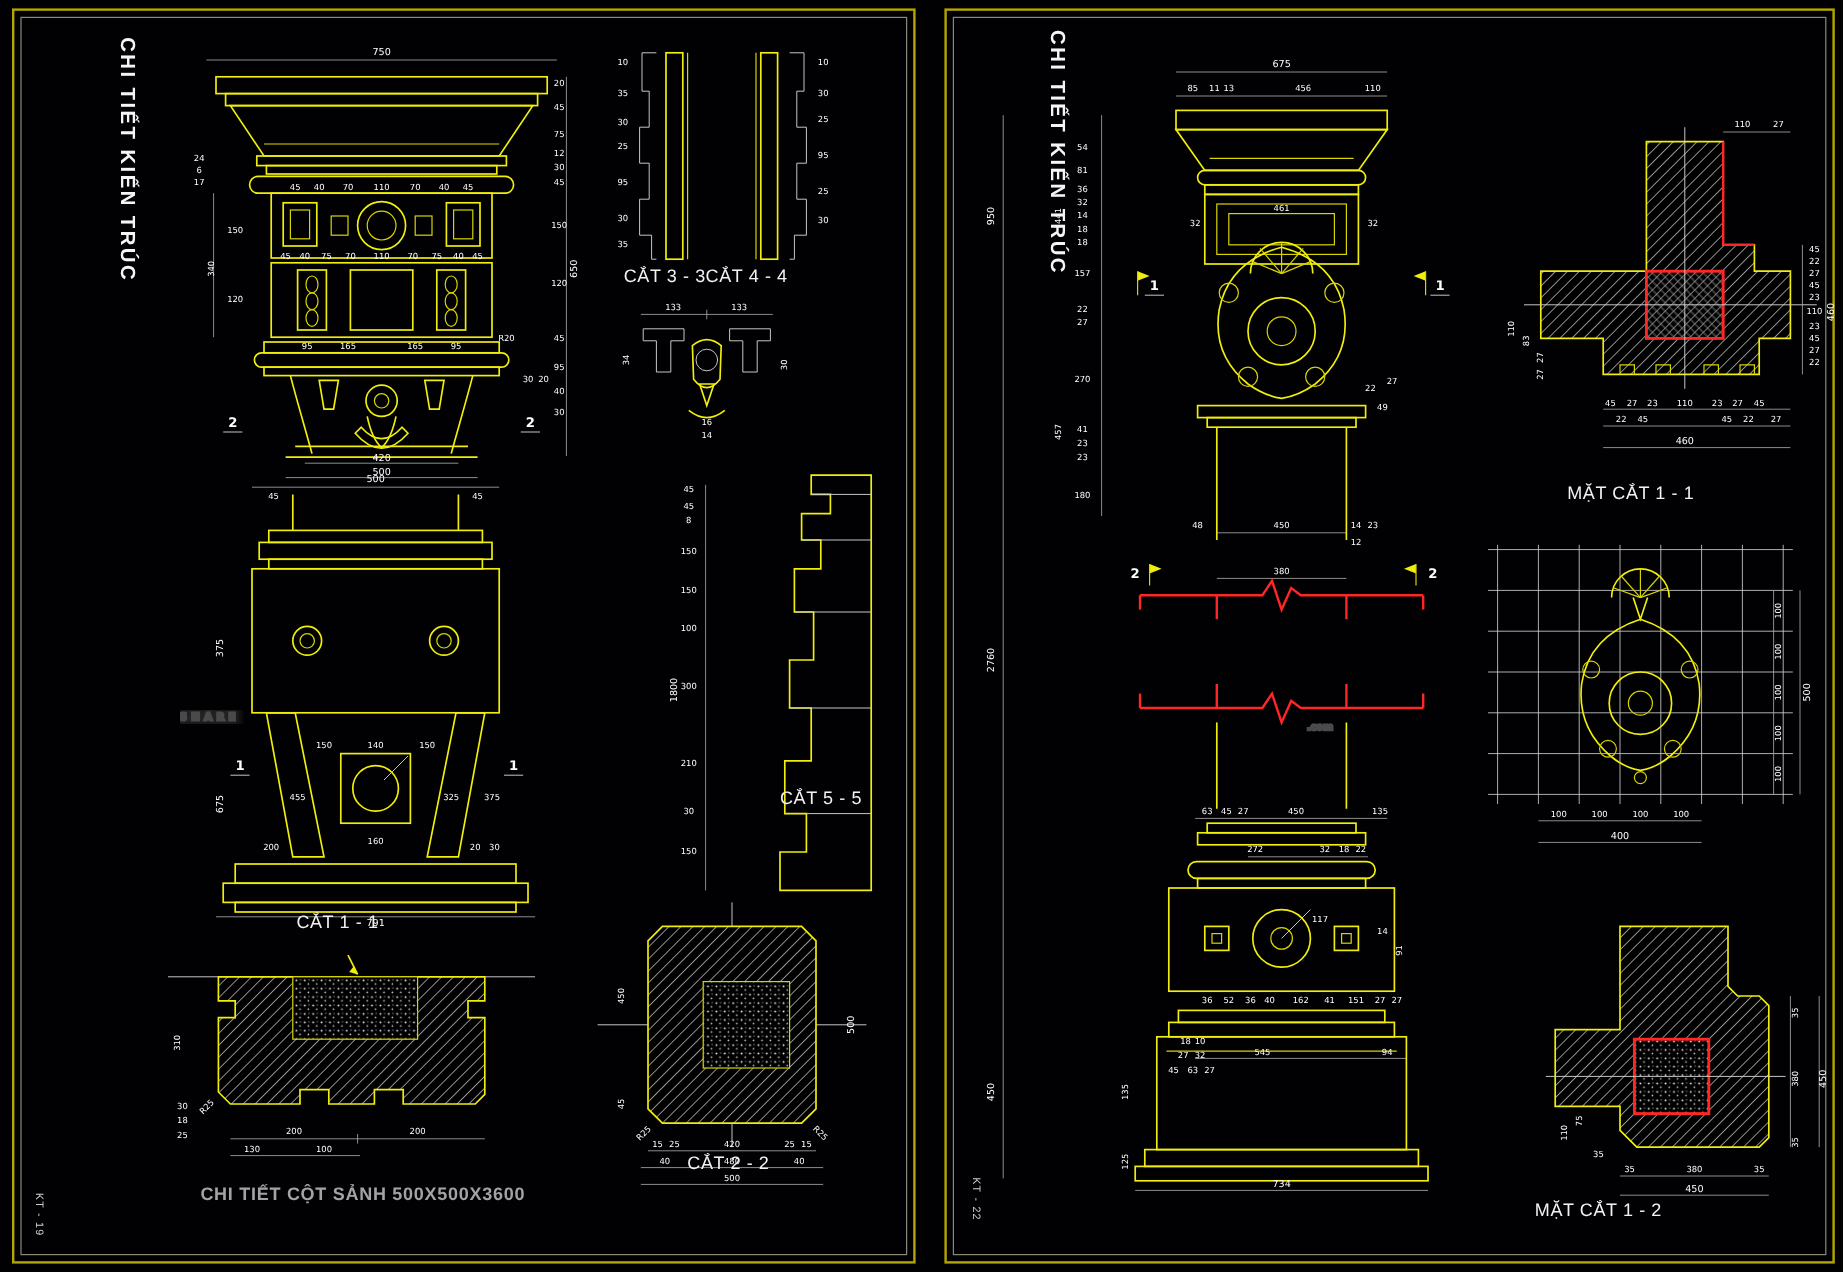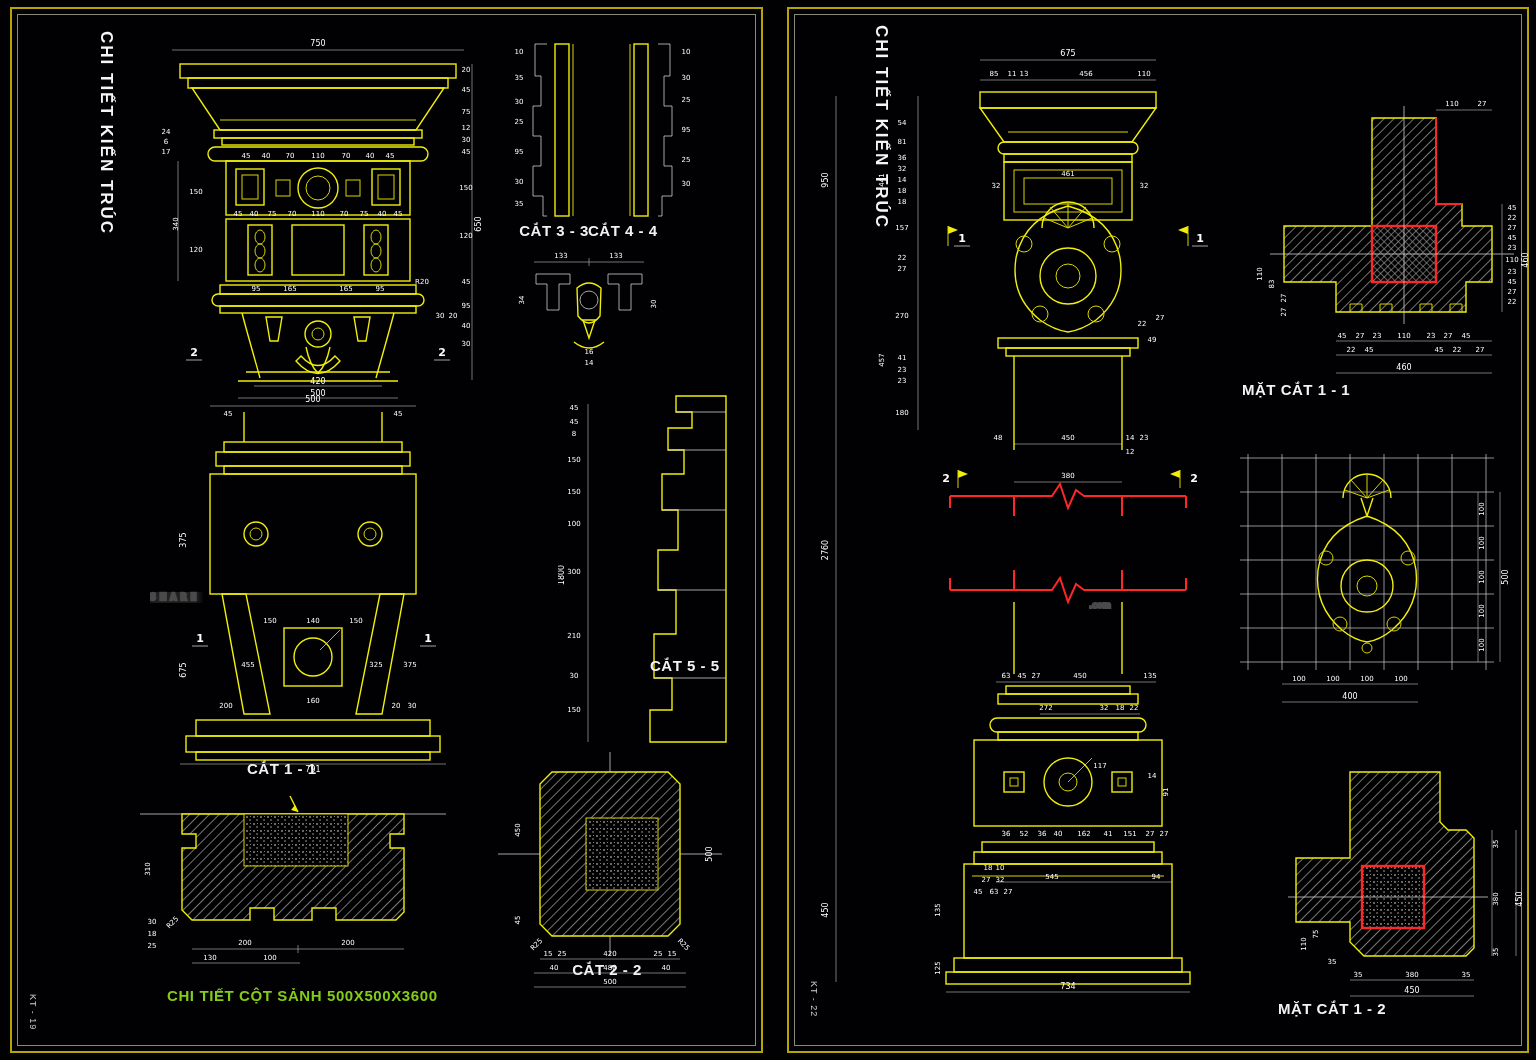--- a/index.html
+++ b/index.html
@@ -5,22 +5,22 @@
   html,body{margin:0;padding:0;background:#000;}
   #page{position:relative;width:1536px;height:1060px;background:#010103;overflow:hidden;
         font-family:"Liberation Sans",sans-serif;}
   .sheet{position:absolute;border:2px solid #b5a500;z-index:1;background:transparent;}
   .frame{position:absolute;inset:5px;border:1px solid #8a8a7a;pointer-events:none;}
   #sheet-left{left:10px;top:7px;width:749px;height:1042px;}
   #sheet-right{left:787px;top:7px;width:738px;height:1042px;}
   .vtitle{position:absolute;writing-mode:vertical-rl;color:#f5f5f5;font-weight:bold;
           font-size:17px;letter-spacing:2px;white-space:nowrap;}
   .vcode{position:absolute;writing-mode:vertical-rl;color:#cfcfcf;font-size:9px;letter-spacing:1px;}
-  .dlabel{position:absolute;color:#f2f2f2;font-weight:bold;font-size:15px;letter-spacing:.5px;white-space:nowrap;}
-  .caption{position:absolute;color:#84cc16;font-weight:600;font-size:15px;letter-spacing:.6px;white-space:nowrap;}
+  .dlabel{position:absolute;color:#f2f2f2;font-weight:normal;font-size:15px;letter-spacing:.5px;white-space:nowrap;}
+  .caption{position:absolute;color:#a3a3a3;font-weight:600;font-size:15px;letter-spacing:.6px;white-space:nowrap;}
   .abs{position:absolute;}
   svg text{fill:#fff;font-size:8px;text-anchor:middle;font-family:"DejaVu Sans",sans-serif;}
   svg .t7{font-size:7px;}
   svg .mk{font-size:11px;font-weight:bold;}
   .y{stroke:#f0ee0a;fill:none;stroke-width:1.4;}
   .y1{stroke:#d8d400;fill:none;stroke-width:1;}
   .w{stroke:#cfcfcf;fill:none;stroke-width:0.8;}
   .d{stroke:#a8a8a8;fill:none;stroke-width:0.7;}
   .r{stroke:#ff2626;fill:none;stroke-width:2;}
   #wm{position:absolute;left:150px;top:438px;z-index:0;}
@@ -531,21 +531,21 @@
       <text x="236" y="254" class="t7">45</text>
       <line class="d" x1="106" y1="271" x2="262" y2="271"></line>
       <text x="121" y="268" class="t7">22</text>
       <text x="139" y="268" class="t7">45</text>
       <text x="209" y="268" class="t7">45</text>
       <text x="227" y="268" class="t7">22</text>
       <text x="250" y="268" class="t7">27</text>
       <line class="d" x1="106" y1="289" x2="262" y2="289"></line>
       <text x="174" y="286">460</text>
     </svg>
-    <div class="dlabel" style="left:453px;top:372px;width:170px;text-align:left">MẶT CẮT 1 - 1</div>
+    <div class="dlabel" style="left:453px;top:394px;width:170px;text-align:right">MẶT CẮT 1 - 1</div>
 
     <svg class="abs" style="left:439px;top:437px" width="300" height="272">
       <g stroke="#cfcfcf" stroke-width="0.7">
         <line x1="20" y1="8" x2="20" y2="224"></line>
           <line x1="54" y1="8" x2="54" y2="224"></line>
         <line x1="88" y1="8" x2="88" y2="224"></line>
           <line x1="122" y1="8" x2="122" y2="224"></line>
         <line x1="156" y1="8" x2="156" y2="224"></line>
           <line x1="190" y1="8" x2="190" y2="224"></line>
         <line x1="224" y1="8" x2="224" y2="224"></line>

